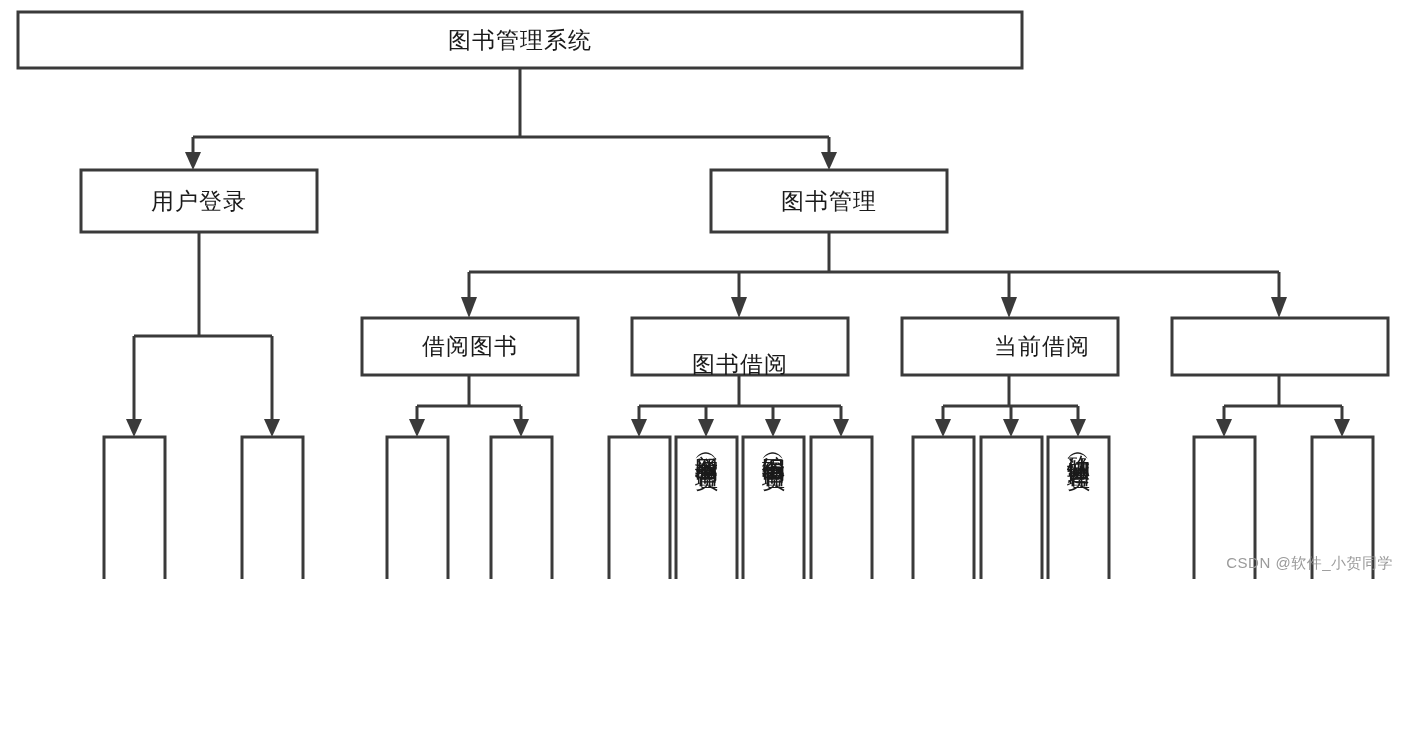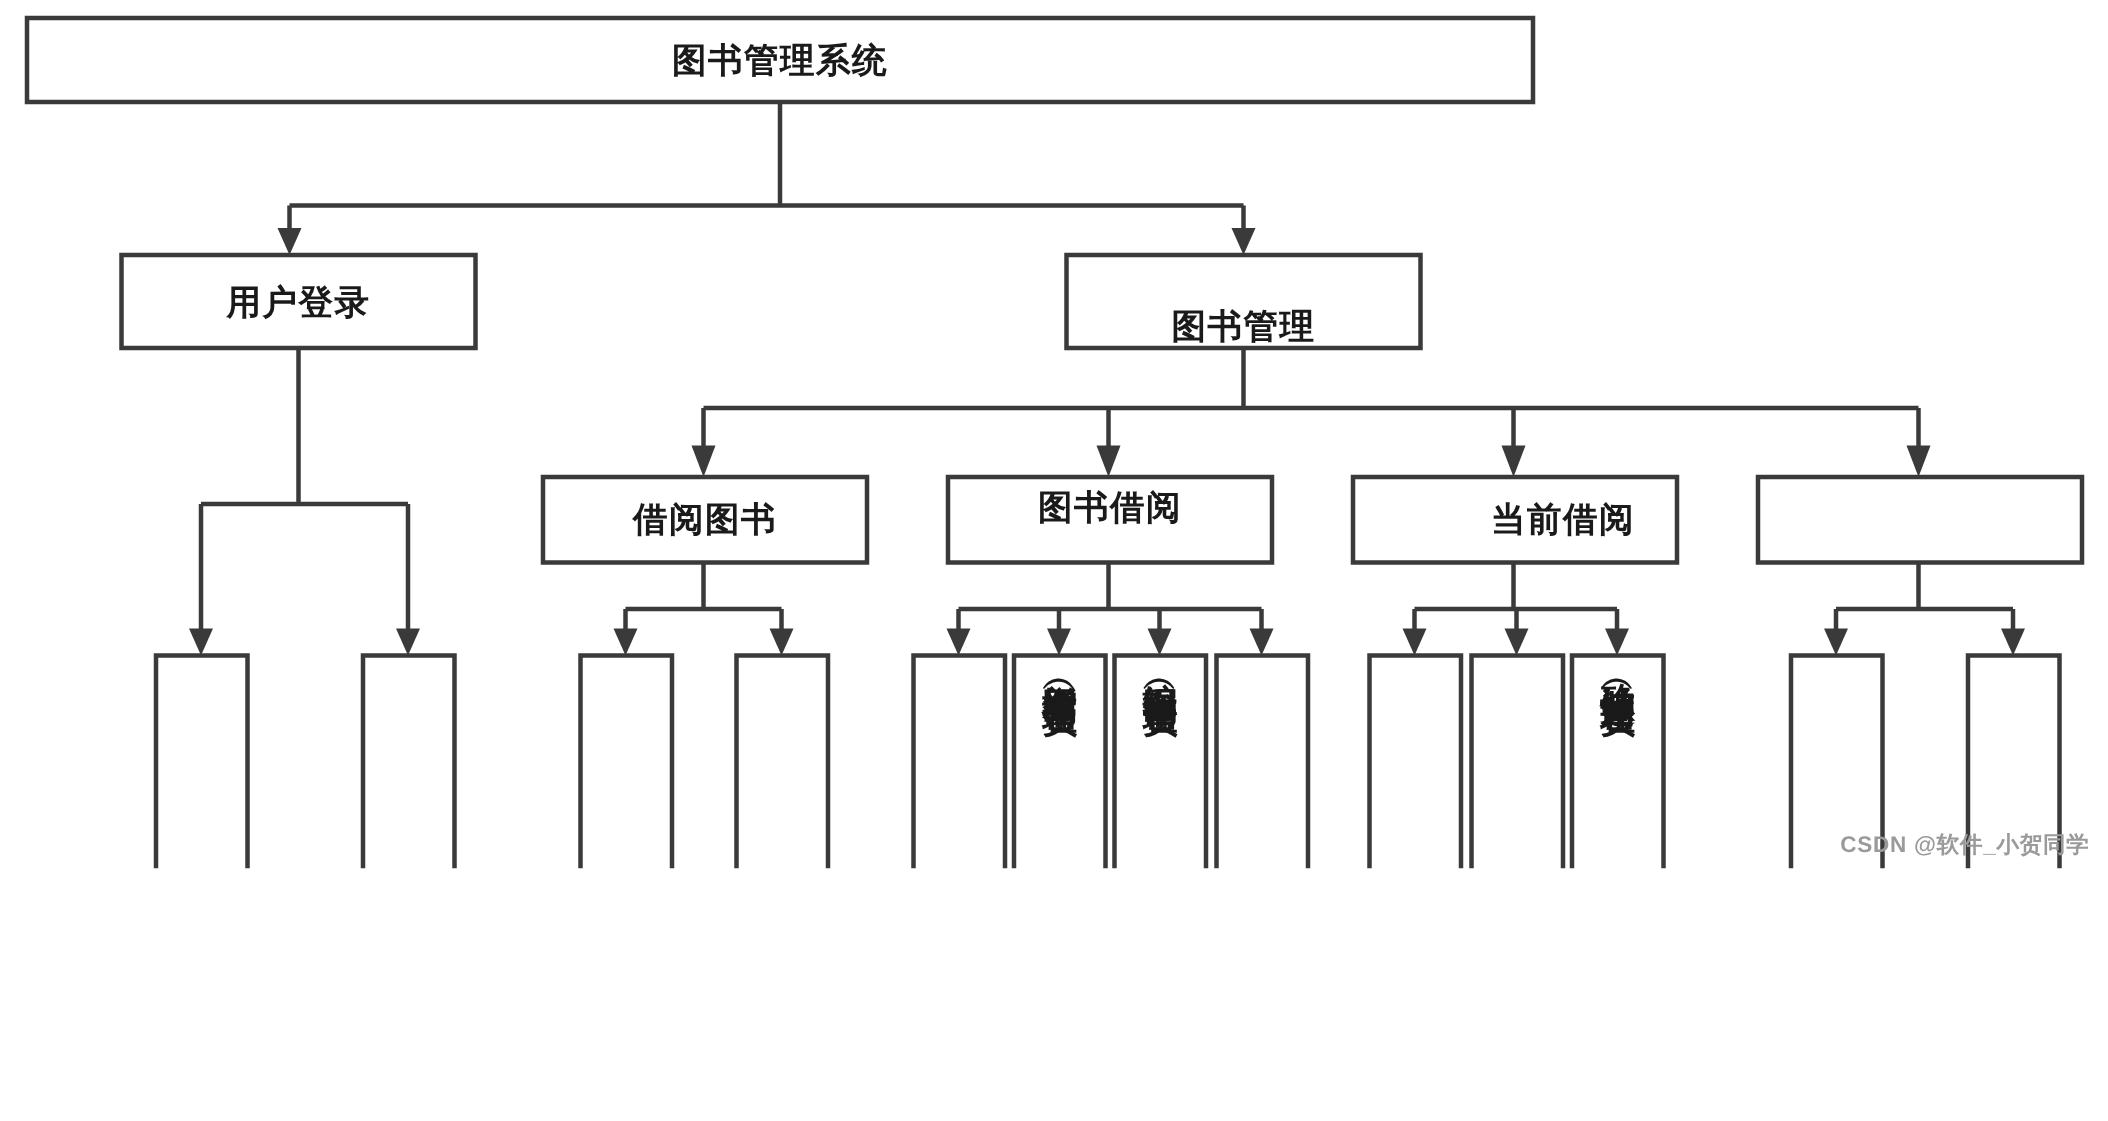--- a/index.html
+++ b/index.html
@@ -10,21 +10,20 @@
   }
   body {
     font-family: "Liberation Sans", "DejaVu Sans", sans-serif;
   }
   #diagram-root {
     position: relative;
     width: 1405px;
     height: 579px;
     background: #ffffff;
     overflow: hidden;
-    font-weight: bold;
   }
   svg.flow-canvas {
     position: absolute;
     left: 0;
     top: 0;
     width: 1405px;
     height: 747px;
     display: block;
   }
   .node-box {
@@ -194,28 +193,28 @@
 
   </svg>
 
   <div class="horiz-label-wrap" style="left:18px; top:12px; width:1004px; height:56px;">
     <span class="horiz-label-text">图书管理系统</span>
   </div>
 
   <div class="horiz-label-wrap" style="left:81px; top:170px; width:236px; height:62px;">
     <span class="horiz-label-text">用户登录</span>
   </div>
-  <div class="horiz-label-wrap" style="left:711px; top:186px; width:236px; height:62px;align-items:center;">
+  <div class="horiz-label-wrap" style="left:711px; top:170px; width:236px; height:62px;align-items:center;">
     <span class="horiz-label-text">图书管理</span>
   </div>
 
   <div class="horiz-label-wrap" style="left:362px; top:318px; width:216px; height:57px;">
     <span class="horiz-label-text">借阅图书</span>
   </div>
-  <div class="horiz-label-wrap" style="left:632px; top:310px; width:216px; height:57px;">
+  <div class="horiz-label-wrap" style="left:632px; top:336px; width:216px; height:57px;">
     <span class="horiz-label-text">图书借阅</span>
   </div>
   <div class="horiz-label-wrap" style="left:902px; top:318px; width:216px; height:57px;margin-left:32px;">
     <span class="horiz-label-text">当前借阅</span>
   </div>
 
   <div class="vert-label-wrap" style="left:104px; top:437px; width:61px; height:298px;">
     <span class="vert-label-text">用户登录</span>
   </div>
   <div class="vert-label-wrap" style="left:242px; top:437px; width:61px; height:298px;">

